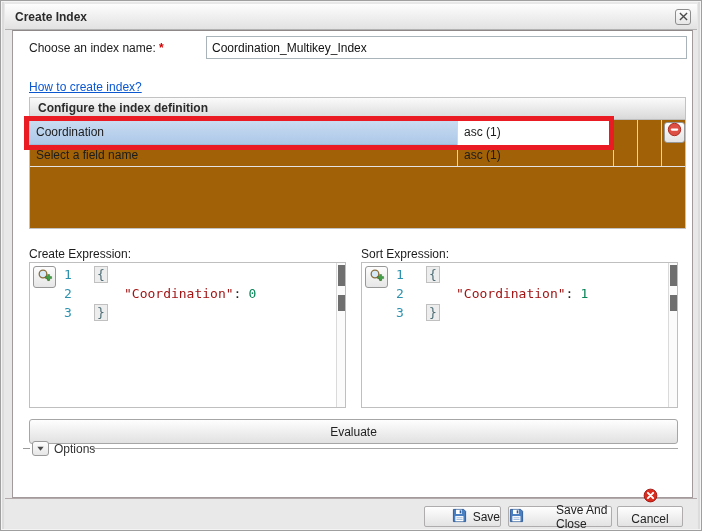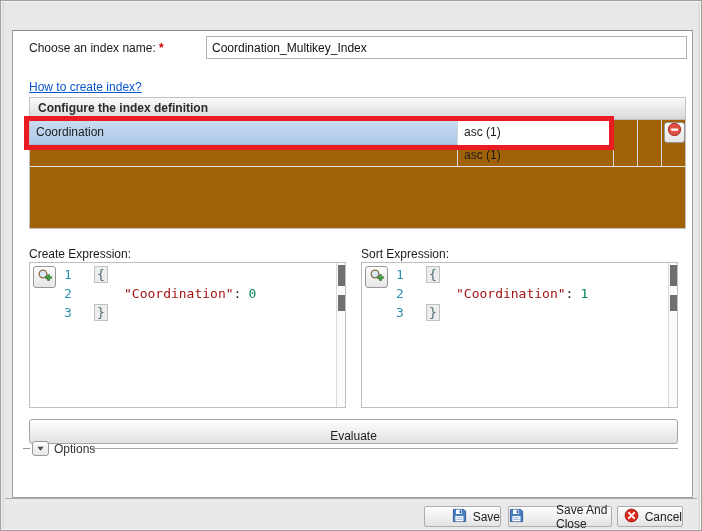--- a/index.html
+++ b/index.html
@@ -71,45 +71,55 @@
   .str { color:#a31515; }
   .num { color:#098658; margin-left:7px; }
   .scrolltrack { position:absolute; right:0; top:0; bottom:0; width:9px; border-left:1px solid #dadada; background:#fbfbfb; }
   .thumb { position:absolute; left:1px; width:7px; background:#6f6f6f; cursor:grab; }
   .th1 { top:2px; height:21px; }
   .th2 { top:32px; height:16px; }
 
   .evaluate-btn { position:absolute; left:28px; top:418px; width:649px; height:25px;
                   border:1px solid #a6a6a6; border-radius:3px; background:linear-gradient(#fefefe,#e1e1e1);
                   font-family:"Liberation Sans",sans-serif; font-size:12px; color:#222;
-                  display:flex; align-items:flex-end; justify-content:center; cursor:pointer; }
+                  display:flex; align-items:center; justify-content:center; cursor:pointer; }
 
   .opt-dash { position:absolute; left:22px; top:447px; width:7px; height:1px; background:#9a9a9a; }
   .opt-toggle { position:absolute; left:31px; top:440px; width:17px; height:15px;
                 border:1px solid #9a9a9a; border-radius:3px; background:linear-gradient(#fdfdfd,#e6e6e6);
                 display:flex; align-items:center; justify-content:center; cursor:pointer; }
   .opt-label { position:absolute; left:53px; top:441px; color:#333; }
   .opt-line { position:absolute; left:90px; top:447px; width:587px; height:1px; background:#a8a8a8; }
 
   .footer { position:absolute; left:4px; right:4px; top:497px; height:30px;
             background:#e9e9e9; border-top:1px solid #b3abab; }
   .f-btn { position:absolute; top:7px; height:21px; border:1px solid #aeacac; border-radius:2px;
            background:linear-gradient(#fefefe,#e3e3e3); display:flex; align-items:center;
            justify-content:flex-end; gap:6px; font-family:"Liberation Sans",sans-serif;
            font-size:12px; color:#222; cursor:pointer; }
   .btn-save { left:419px; width:77px; }
   .btn-saveclose { left:503px; width:104px;gap:32px; }
-  .btn-cancel { left:612px; width:66px; }
+  .btn-cancel { left:612px; width:66px;flex-direction:column; }
   .f-btn svg { flex:0 0 auto; }
 </style>
 </head>
 <body>
 
 <div class="dialog">
 
+  <div class="titlebar">
+    <span class="title">Create Index</span>
+    <div class="close-btn">
+      <span>
+        <svg viewBox="0 0 10 10" width="9" height="9">
+            <path d="M1 1l8 8M9 1l-8 8" stroke="#4a4a4a" stroke-width="1.5" fill="none"></path>
+          </svg>
+      </span>
+    </div>
+  </div>
 
   <div class="content"></div>
 
   <div class="field-label">
     <span>Choose an index name:</span>
     <span class="req">*</span>
   </div>
   <input class="name-input" type="text" value="Coordination_Multikey_Index" style="">
 
   <a class="help-link">How to create index?</a>
@@ -128,20 +138,21 @@
             <svg viewBox="0 0 16 16" width="15" height="15">
               <circle cx="8" cy="8" r="6.6" fill="#dd4f44" stroke="#a8281e"></circle>
               <rect x="4" y="6.8" width="8" height="2.5" rx="1.2" fill="#fff"></rect>
             </svg>
           </span>
         </div>
       </div>
     </div>
 
     <div class="grid-row row-2">
+      <div class="cell cell-field">Select a field name</div>
       <div class="cell cell-order">asc (1)</div>
       <div class="cell cell-sm1"></div>
       <div class="cell cell-sm2"></div>
       <div class="cell cell-action"></div>
     </div>
   </div>
 
   <div class="annotation"></div>
 
   <div class="exp-label lbl-filter">Create Expression:</div>

